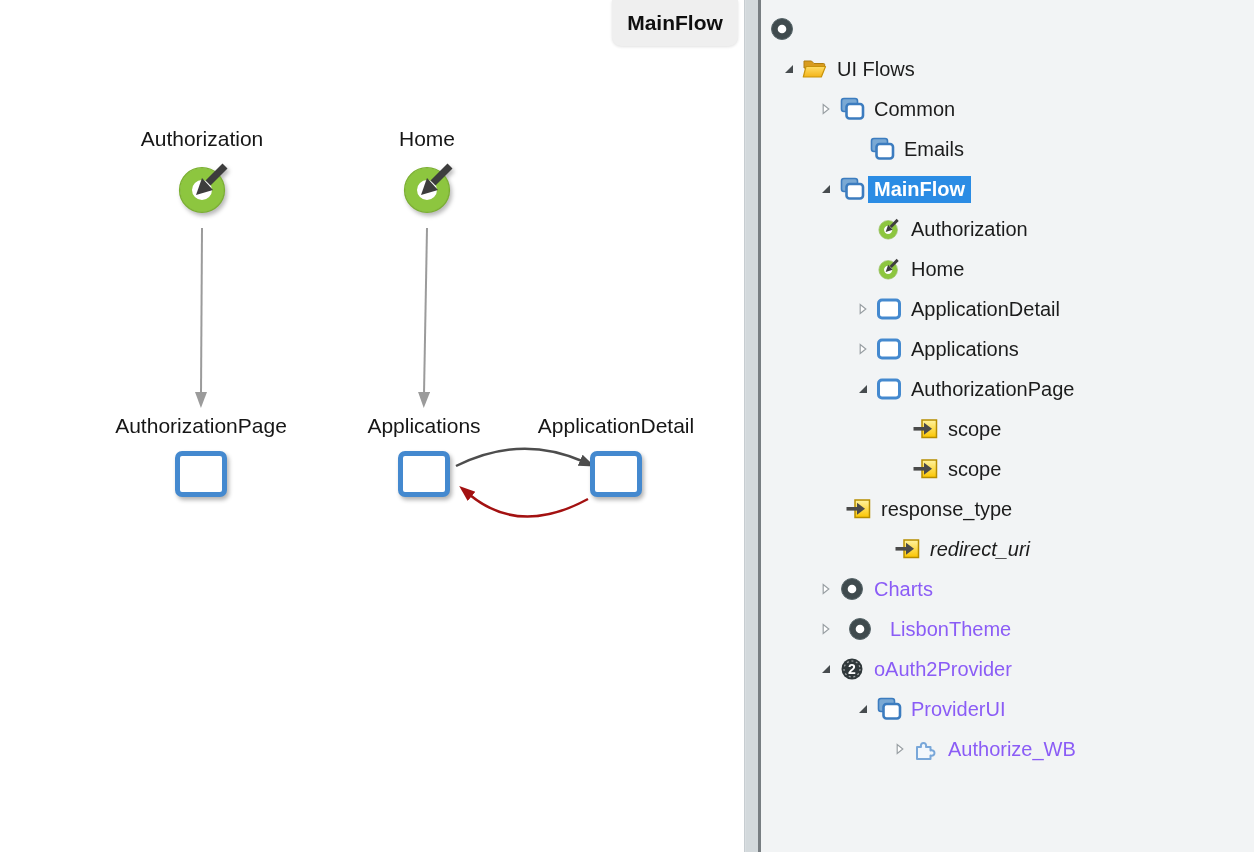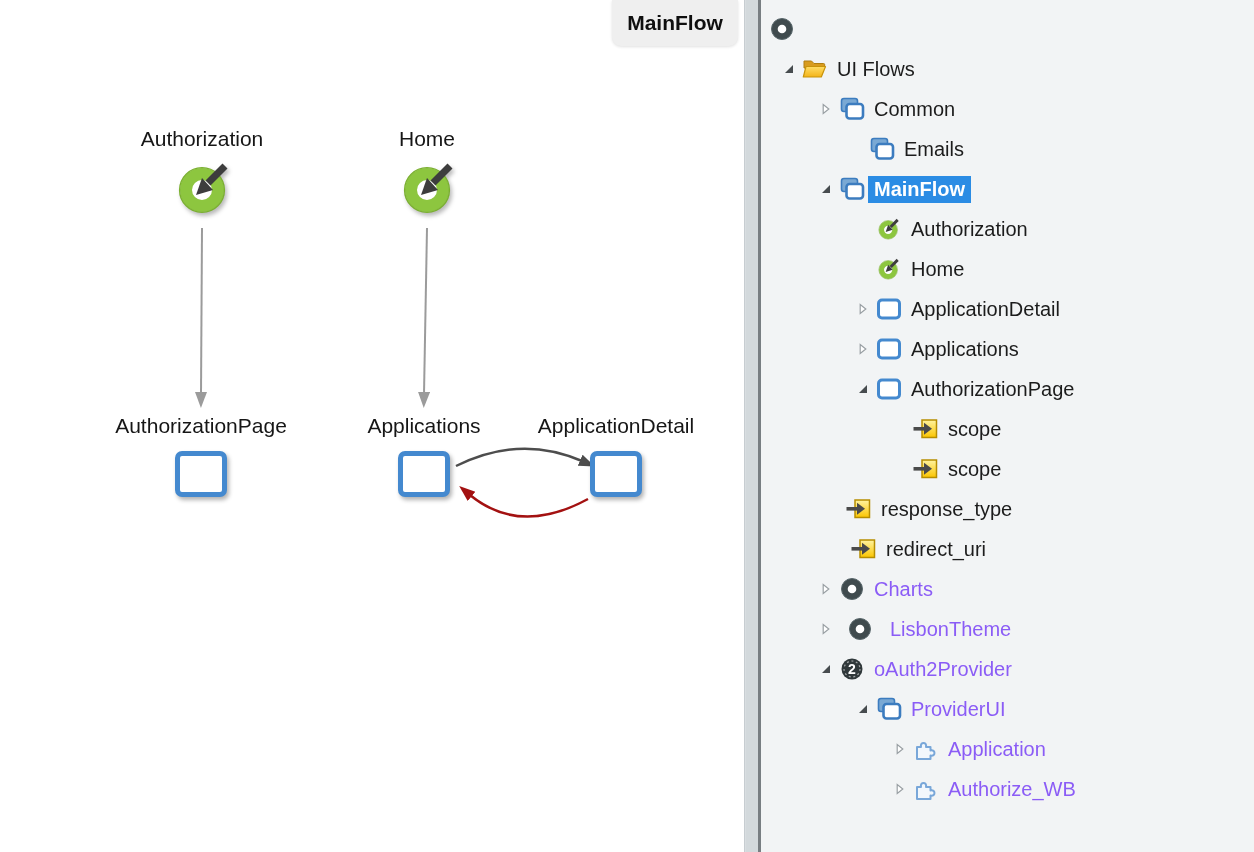--- a/index.html
+++ b/index.html
@@ -294,21 +294,21 @@
     </div>
     <div class="tree-row" style="padding-left: 66px;">
       <span class="expander"></span>
       <span class="tree-icon">
         <svg width="26" height="24">
           <use href="#sym-input-param-icon"></use>
         </svg>
       </span>
       <span class="tree-label">response_type</span>
     </div>
-    <div class="tree-row" style="padding-left: 71px;">
+    <div class="tree-row" style="padding-left: 115px; font-style: italic;">
       <span class="expander"></span>
       <span class="tree-icon">
         <svg width="26" height="24">
           <use href="#sym-input-param-icon"></use>
         </svg>
       </span>
       <span class="tree-label">redirect_uri</span>
     </div>
     <div class="tree-row muted" style="padding-left: 59px;">
       <span class="expander">
@@ -366,28 +366,15 @@
       <span class="expander">
         <svg width="12" height="12">
           <use href="#sym-collapsed"></use>
         </svg>
       </span>
       <span class="tree-icon">
         <svg width="26" height="24">
           <use href="#sym-web-block-icon"></use>
         </svg>
       </span>
-      <span class="tree-label">Application</span>
-    </div>
-    <div class="tree-row muted" style="padding-left: 133px;">
-      <span class="expander">
-        <svg width="12" height="12">
-          <use href="#sym-collapsed"></use>
-        </svg>
-      </span>
-      <span class="tree-icon">
-        <svg width="26" height="24">
-          <use href="#sym-web-block-icon"></use>
-        </svg>
-      </span>
       <span class="tree-label">Authorize_WB</span>
     </div>
   </div>
 
 </body></html>

